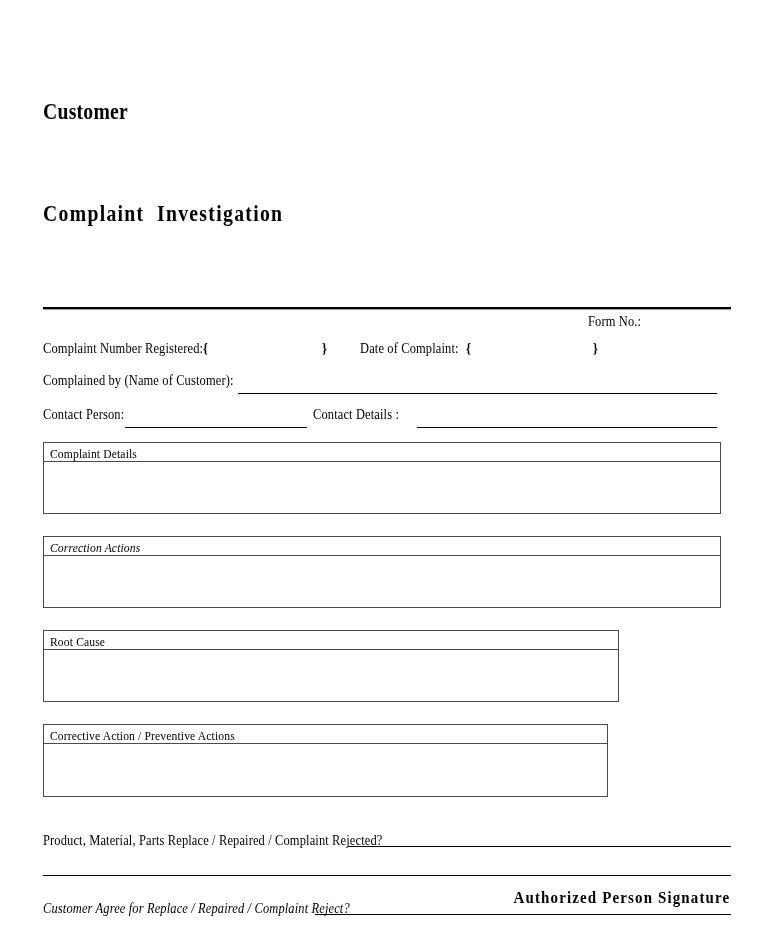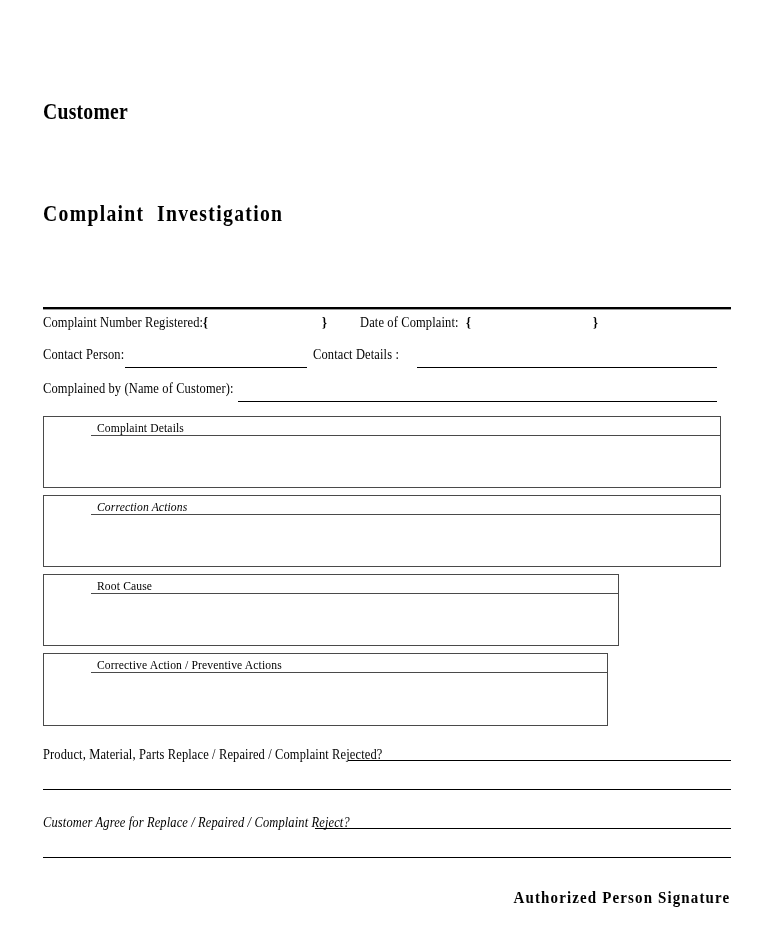--- a/index.html
+++ b/index.html
@@ -103,23 +103,22 @@
     position: absolute;
     border-bottom: 1px solid #000;
     height: 0;
     bottom: 10px;
   }
 
   
   .sbox {
     border: 1px solid #4a4a4a;
     box-sizing: border-box;
-    margin-bottom: 7px;
+    margin-bottom: 22px;
     background: #ffffff;
-    padding-left: 47px;
   }
   .sbox .sbox-head {
     border-bottom: 1px solid #4a4a4a;
     height: 19px;
     padding: 1px 0 0 6px;
     box-sizing: border-box;
     overflow: hidden;
   }
   .sbox .sbox-head .ftext {
     font-size: 13.5px;
@@ -174,42 +173,45 @@
   <div class="sheet">
 
     <div class="doc-title">
       <div class="line1">Customer</div>
       <div class="line2">Complaint  Investigation</div>
     </div>
 
     <div style="height:8px" class="spacer"></div>
     <div class="rule-thick"></div>
 
+    <div class="formno">
+      <span class="ftext lbl">Form No.:</span>
+    </div>
 
     <div class="cnrow">
       <span class="ftext seg cn-label">Complaint Number Registered:</span>
       <span class="ftext b seg cn-open">{</span>
       <span class="ftext b seg cn-close">}</span>
       <span class="ftext seg dt-label">Date of Complaint:</span>
       <span class="ftext b seg dt-open">{</span>
       <span class="ftext b seg dt-close">}</span>
     </div>
 
     <div class="ul-row" style="height:34px">
+      <span class="ftext lbl">Complained by (Name of Customer):</span>
+      <span class="ul-line" style="left:195px; right:14px;"></span>
+    </div>
+
+    <div class="ul-row" style="height:34px">
       <span class="ftext lbl">Contact Person:</span>
       <span class="ul-line" style="left:82px; width:182px;"></span>
       <span class="ftext lbl" style="left:270px;">Contact Details :</span>
       <span class="ul-line" style="left:374px; right:14px;"></span>
     </div>
 
-    <div class="ul-row" style="height:34px">
-      <span class="ftext lbl">Complained by (Name of Customer):</span>
-      <span class="ul-line" style="left:195px; right:14px;"></span>
-    </div>
-
     <div style="height:4px" class="spacer"></div>
 
     <div class="sbox" style="width:678px;">
       <div class="sbox-head">
         <span class="ftext">Complaint Details</span>
       </div>
       <div class="sbox-body"></div>
     </div>
 
     <div class="sbox" style="width:678px;font-style:italic;">

